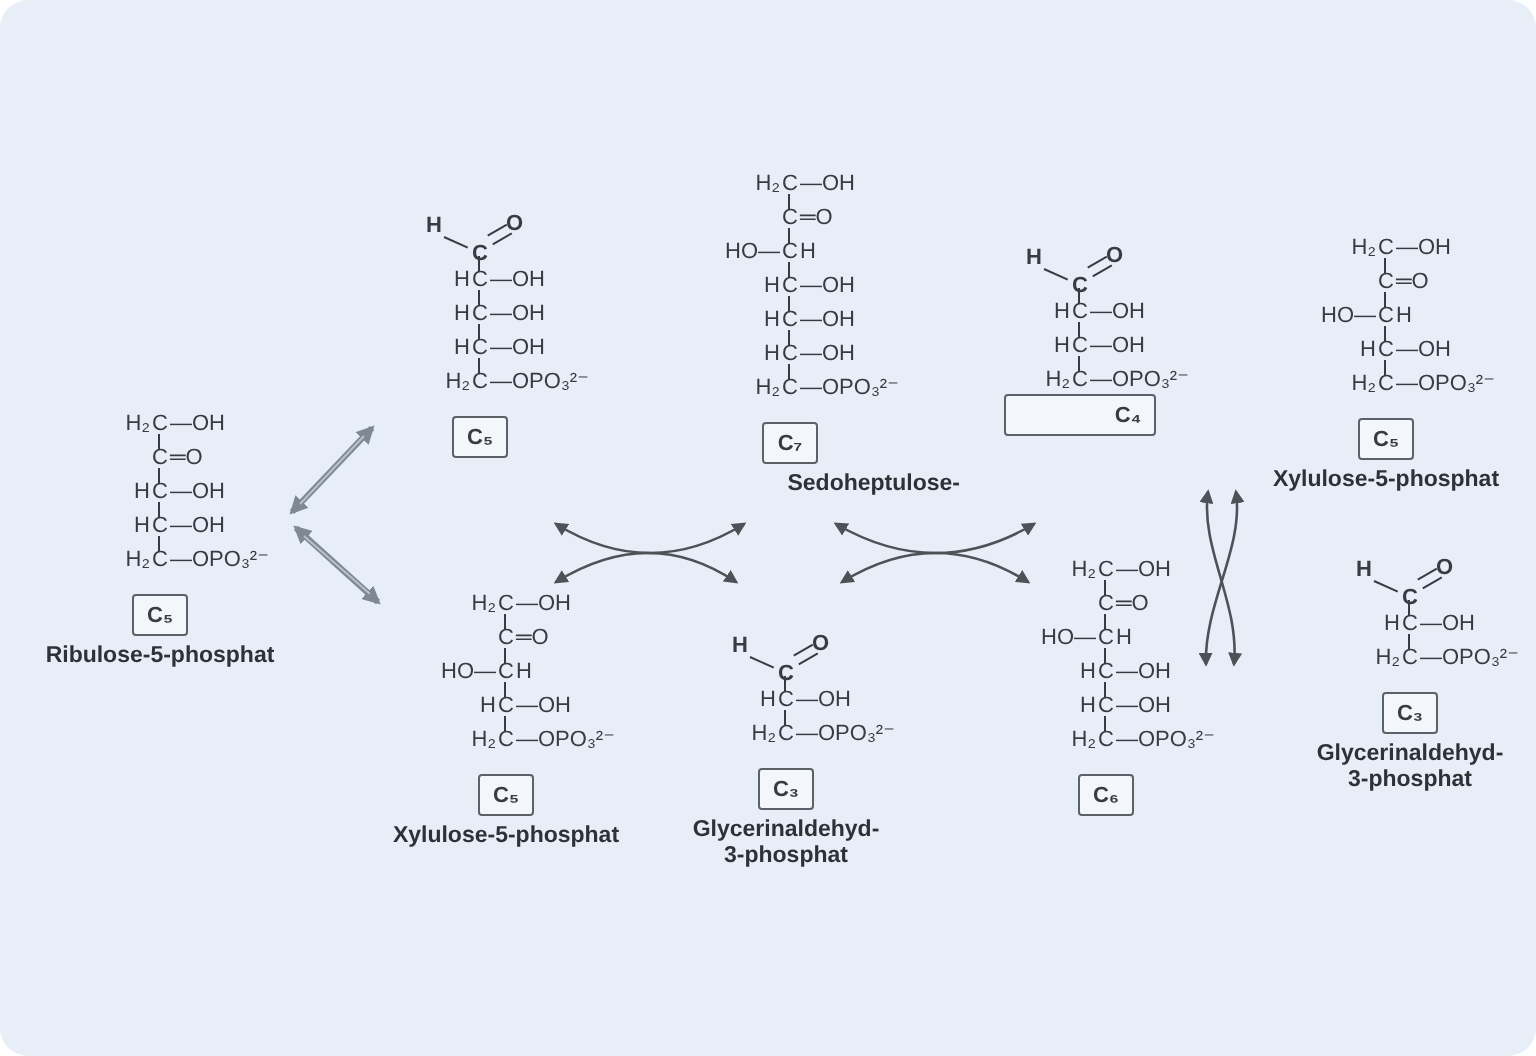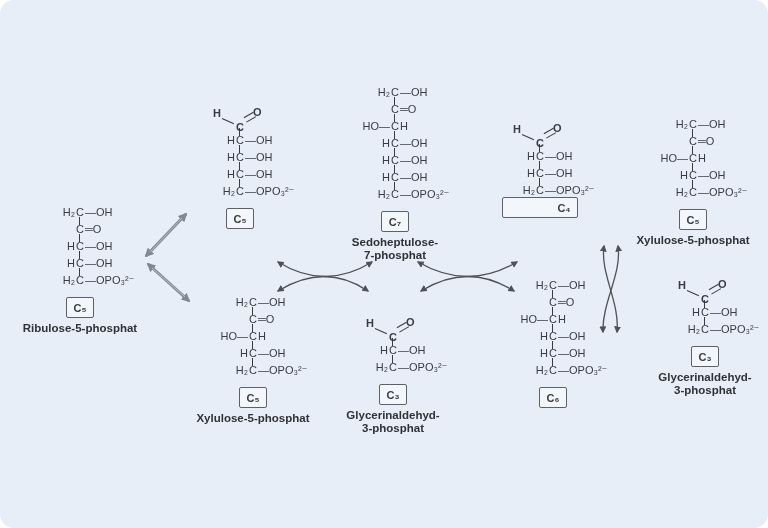--- a/index.html
+++ b/index.html
@@ -185,23 +185,22 @@
           <span class="m-right">—OPO₃²⁻</span>
         </div>
         <div class="m-bond" style="top: 13px;"></div>
         <div class="m-bond" style="top: 30px;"></div>
         <div class="m-bond" style="top: 47px;"></div>
         <div class="m-bond" style="top: 64px;"></div>
         <div class="m-bond" style="top: 81px;"></div>
         <div class="m-bond" style="top: 98px;"></div>
       </div>
       <div class="m-box" style="top: 127px;">C₇</div>
-      <div class="m-label" style="top: 152px;">
+      <div class="m-label" style="top: 152px; text-align: right;">
         <div>Sedoheptulose-</div>
-        <div>7-phosphat</div>
       </div>
     </div>
   <div class="molecule" style="left: 497px; top: 124px;">
       <div class="m-rows">
         <div class="m-ald">
           <span class="a-h">H</span>
           <span class="a-c">C</span>
           <span class="a-o">O</span>
           <div class="a-b1"></div>
           <div class="a-b2"></div>

